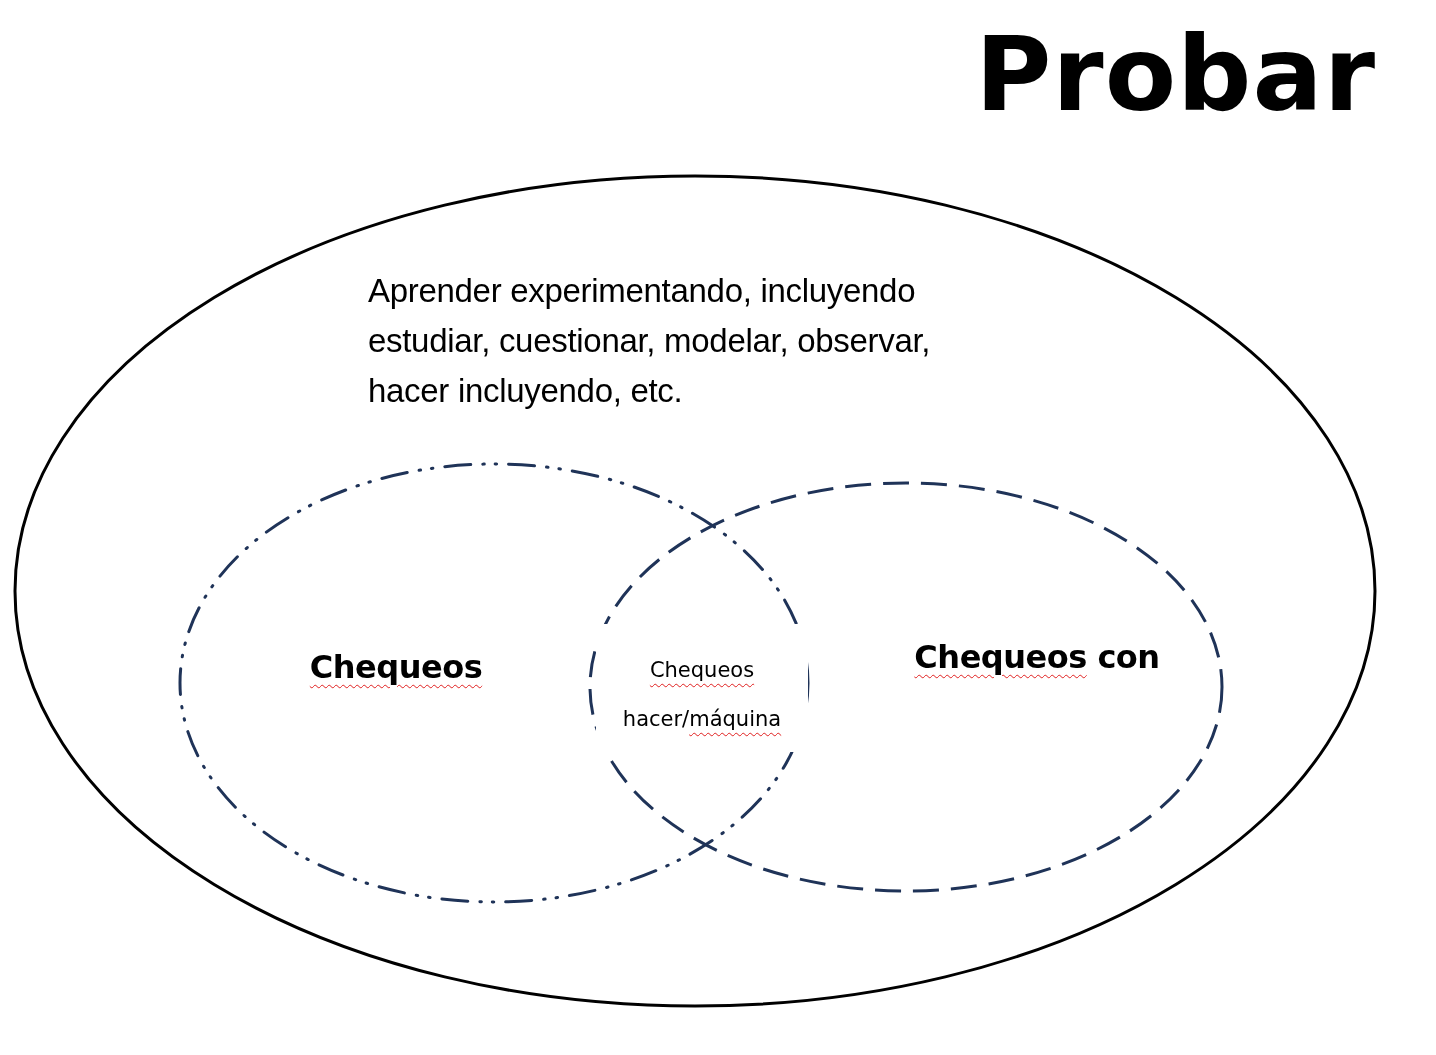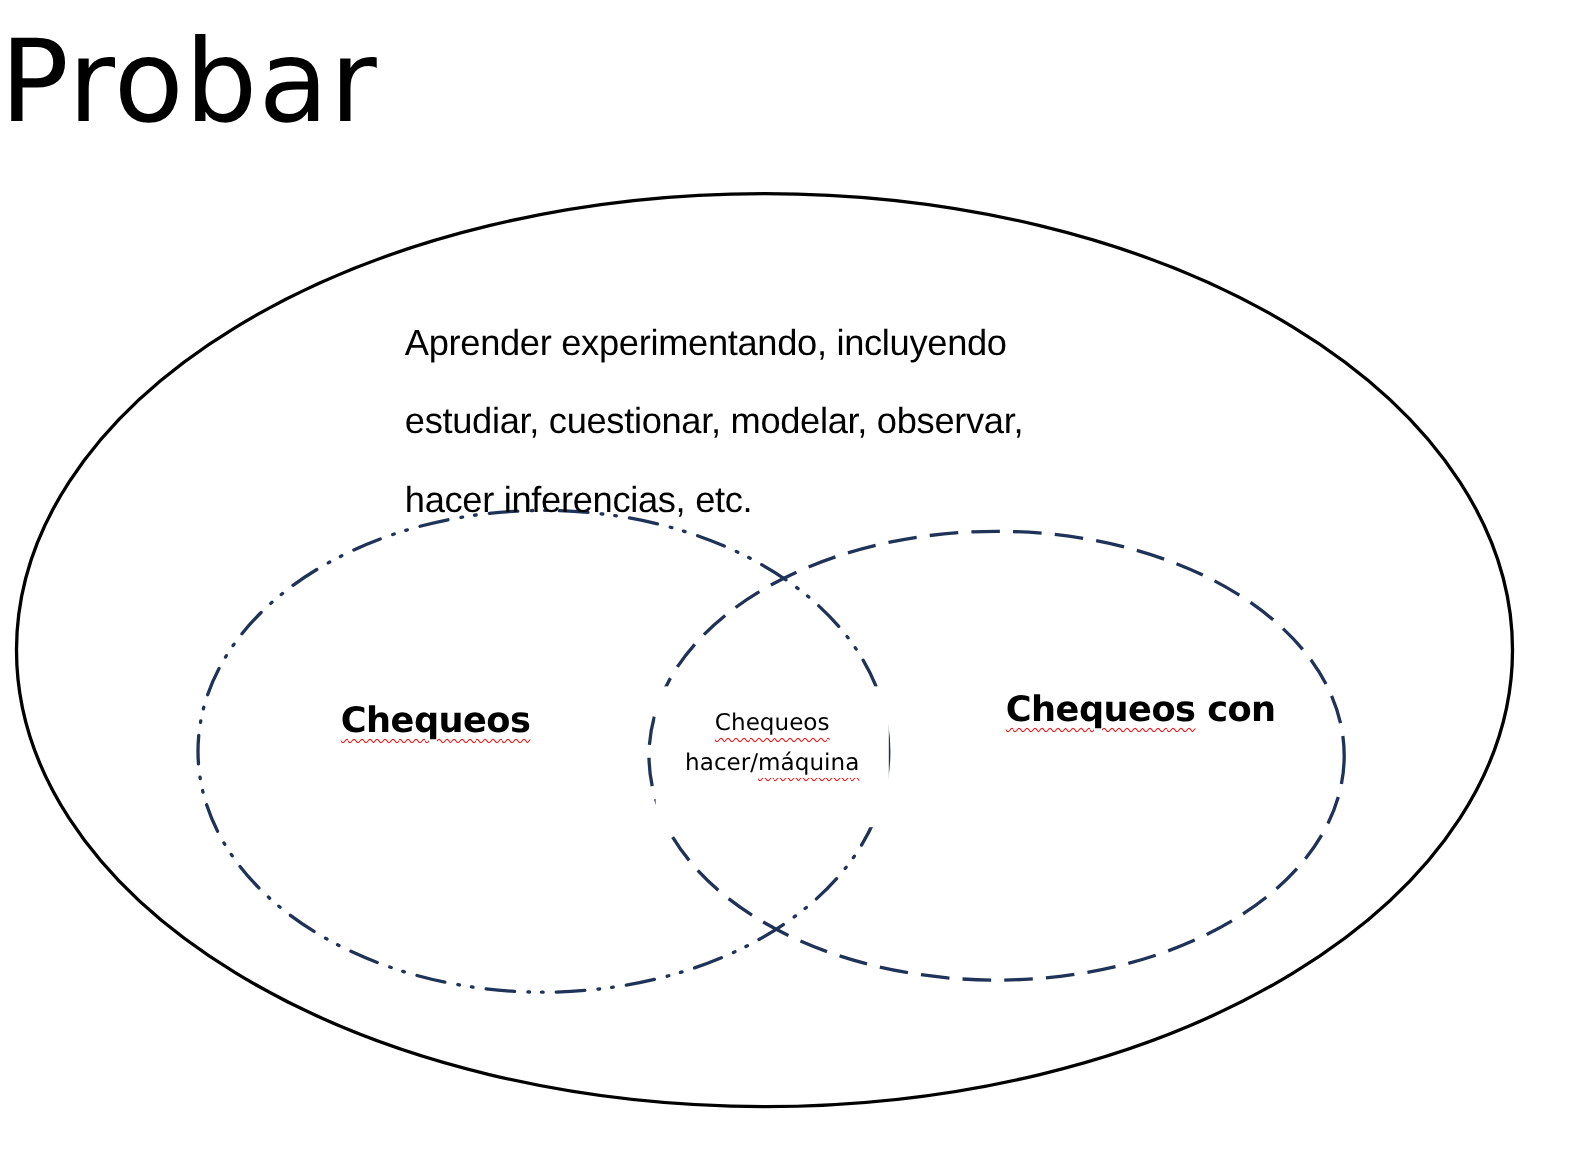--- a/index.html
+++ b/index.html
@@ -13,43 +13,43 @@
       position: relative;
       overflow: hidden;
       font-family: "Liberation Sans", "DejaVu Sans", sans-serif;
       color: #000000;
     }
     .title {
       position: absolute;
       left: 0;
       width: 1376px;
       top: 14px;
-      text-align: left;
+      text-align: right;
       font-family: "DejaVu Sans", sans-serif;
       font-size: 104px;
       line-height: 120px;
       letter-spacing: 1px;
-      font-weight: normal;
+      font-weight: bold;
     }
     svg.diagram {
       position: absolute;
       left: 0;
       top: 0;
     }
     .description {
       position: absolute;
       left: 368px;
       top: 266px;
       width: 680px;
       font-family: "Liberation Sans", sans-serif;
       font-size: 33px;
       line-height: 50px;
       letter-spacing: -0.3px;
     }
-    .description span { display: block; white-space: nowrap; margin-top: 21px; }
+    .description span { display: block; white-space: nowrap; }
     .center-box {
       position: absolute;
       left: 596px;
       top: 624px;
       width: 212px;
       height: 128px;
       background: #ffffff;
       text-align: center;
       font-family: "DejaVu Sans", sans-serif;
       font-size: 21px;
@@ -67,40 +67,40 @@
       line-height: 56px;
       letter-spacing: -0.5px;
     }
     .label-left { left: 276px; top: 626px; width: 240px; }
     .label-right { left: 880px; top: 616px; width: 314px; }
     .spell {
       text-decoration: underline wavy #e02020;
       text-decoration-thickness: 1px;
       text-underline-offset: 6px;
     }
-    .line { display: block; white-space: nowrap; }
+    .line { display: block; white-space: nowrap; margin-top: 13px; }
   </style>
 </head>
 <body>
 
 <div class="title">Probar</div>
 
 <svg class="diagram" width="1436" height="1055" viewBox="0 0 1436 1055">
 
   <ellipse cx="695" cy="591" rx="680" ry="415" fill="none" stroke="#000000" stroke-width="3"></ellipse>
 
   <ellipse cx="494" cy="683" rx="314" ry="219" fill="none" stroke="#1f3358" stroke-width="3" stroke-dasharray="26 12 1.5 11 1.5 12" stroke-linecap="round"></ellipse>
 
   <ellipse cx="906" cy="687" rx="316" ry="204" fill="none" stroke="#1f3358" stroke-width="3" stroke-dasharray="26 12"></ellipse>
 </svg>
 
 <div class="description">
   <span>Aprender experimentando, incluyendo</span>
   <span>estudiar, cuestionar, modelar, observar,</span>
-  <span>hacer inferencias, etc.</span>
+  <span>hacer incluyendo, etc.</span>
 </div>
 
 <div class="label-big label-left">
   <span class="line"><span class="spell">Chequeos</span></span>
 </div>
 
 <div class="label-big label-right">
   <span class="line"><span class="spell">Chequeos</span> <span>con</span></span>
 </div>
 

